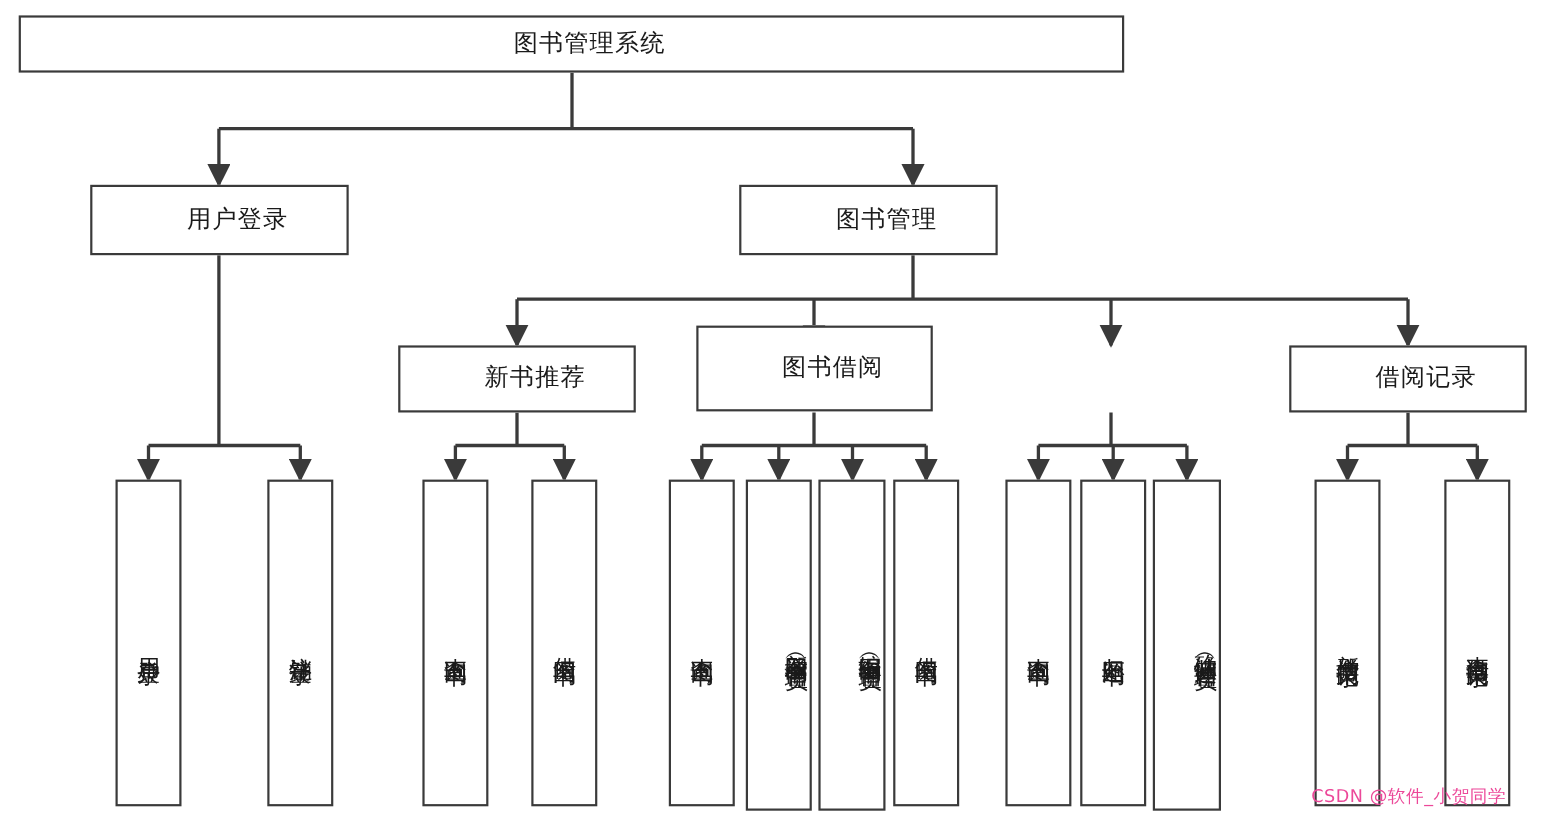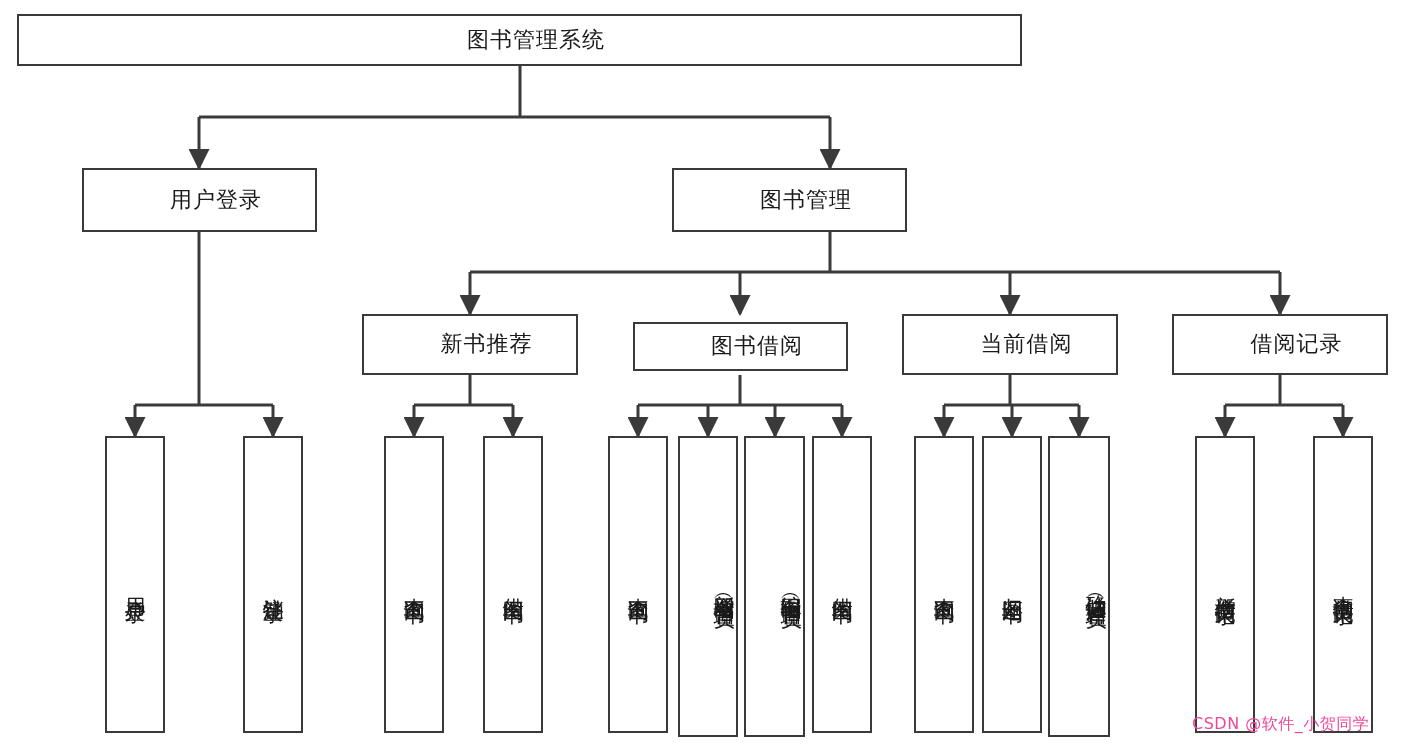--- a/index.html
+++ b/index.html
@@ -112,25 +112,22 @@
   <div class="node horiz" style="left:82px;top:168px;width:235px;height:64px;">
     <span class="lbl">用户登录</span>
   </div>
   <div class="node horiz" style="left:672px;top:168px;width:235px;height:64px;">
     <span class="lbl">图书管理</span>
   </div>
 
   <div class="node horiz" style="left:362px;top:314px;width:216px;height:61px;">
     <span class="lbl">新书推荐</span>
   </div>
-  <div class="node horiz" style="left:633px;top:322px;width:215px;height:49px;text-align:right;">
+  <div class="node horiz" style="left:633px;top:296px;width:215px;height:78px;text-align:right;">
     <span class="lbl">图书借阅</span>
-  </div>
-  <div class="node horiz" style="left:902px;top:314px;width:216px;height:61px;">
-    <span class="lbl">当前借阅</span>
   </div>
   <div class="node horiz" style="left:1172px;top:314px;width:216px;height:61px;">
     <span class="lbl">借阅记录</span>
   </div>
 
   <div class="node vert center" style="left:105px;top:436px;width:60px;height:297px;">
     <span class="lbl">用户登录</span>
   </div>
   <div class="node vert center" style="left:243px;top:436px;width:60px;height:297px;">
     <span class="lbl">注销登录</span>

